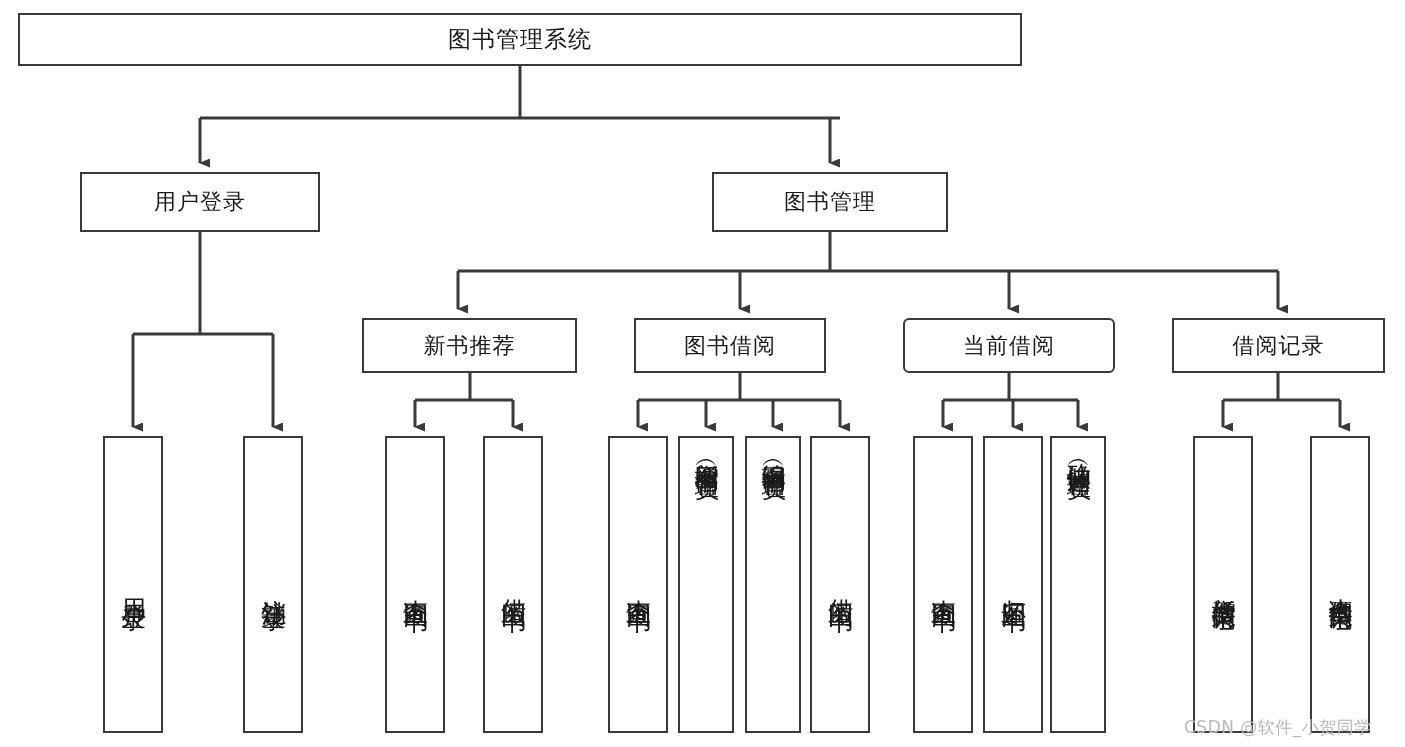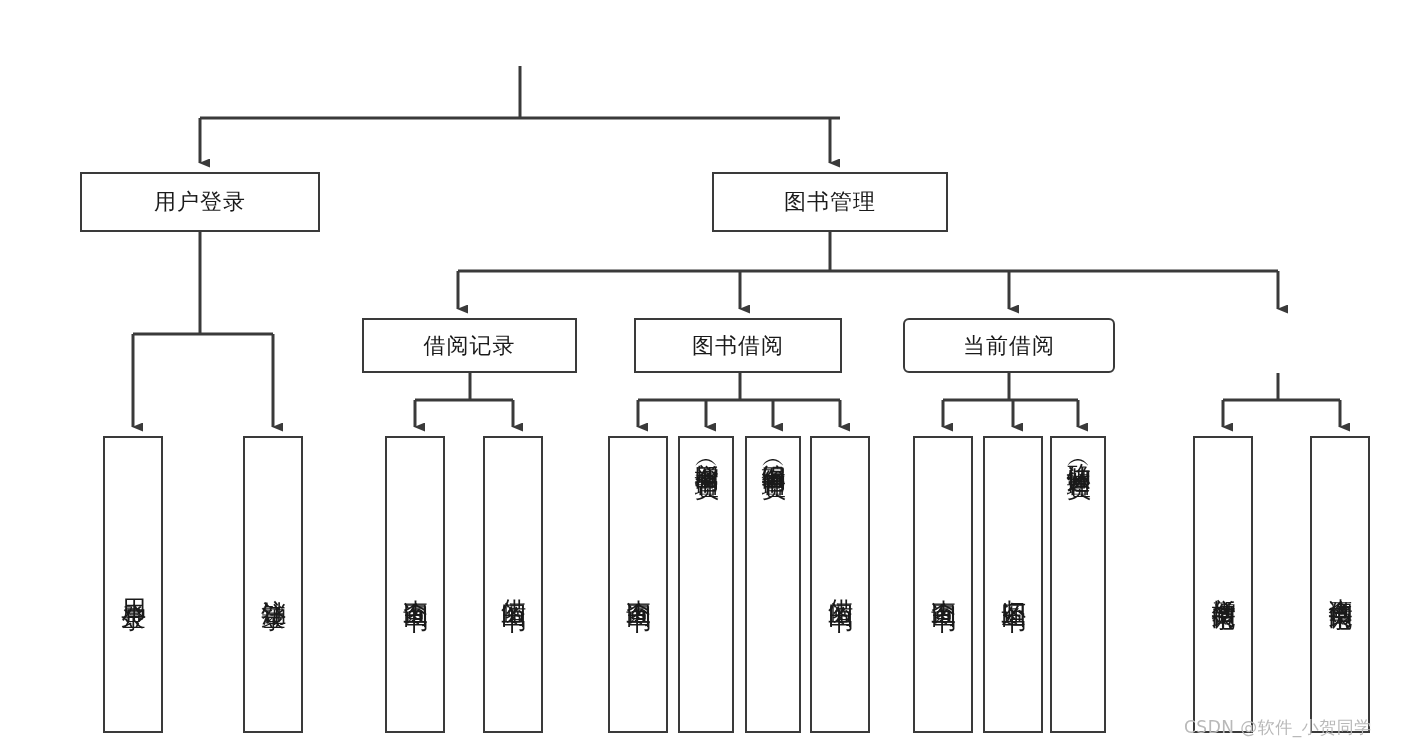--- a/index.html
+++ b/index.html
@@ -120,37 +120,43 @@
       <path d="M1013,400 L1013,427" marker-end="url(#arrow)"></path>
       <path d="M1078,400 L1078,427" marker-end="url(#arrow)"></path>
 
       <path d="M1278,373 L1278,400"></path>
       <path d="M1223,400 L1340,400"></path>
       <path d="M1223,400 L1223,427" marker-end="url(#arrow)"></path>
       <path d="M1340,400 L1340,427" marker-end="url(#arrow)"></path>
     </g>
   </svg>
 
+  <div class="node root" style="left:18px; top:13px; width:1004px; height:53px;">
+    <span class="label">图书管理系统</span>
+  </div>
 
   <div class="node lvl2" style="left:80px; top:172px; width:240px; height:60px;">
     <span class="label">用户登录</span>
   </div>
   <div class="node lvl2" style="left:712px; top:172px; width:236px; height:60px;font-family:Liberation Serif, serif;">
     <span class="label">图书管理</span>
   </div>
 
   <div class="node lvl2" style="left:362px; top:318px; width:215px; height:55px;">
-    <span class="label">借阅记录</span>
-  </div>
-  <div class="node lvl2" style="left:634px; top:318px; width:208px; height:55px;">
+    <span class="label">新书推荐</span>
+  </div>
+  <div class="node lvl2" style="left:634px; top:318px; width:192px; height:55px;">
     <span class="label">图书借阅</span>
   </div>
   <div class="node lvl2" style="left:903px; top:318px; width:212px; height:55px;border-radius:6px;">
     <span class="label">当前借阅</span>
   </div>
+  <div class="node lvl2" style="left:1172px; top:318px; width:213px; height:55px;">
+    <span class="label">借阅记录</span>
+  </div>
 
   <div class="node leaf" style="left:103px; top:436px; width:60px; height:297px;">
     <span class="label">用户登录</span>
   </div>
   <div class="node leaf" style="left:243px; top:436px; width:60px; height:297px;">
     <span class="label">注销登录</span>
   </div>
 
   <div class="node leaf" style="left:385px; top:436px; width:60px; height:297px;">
     <span class="label">查询图书</span>

